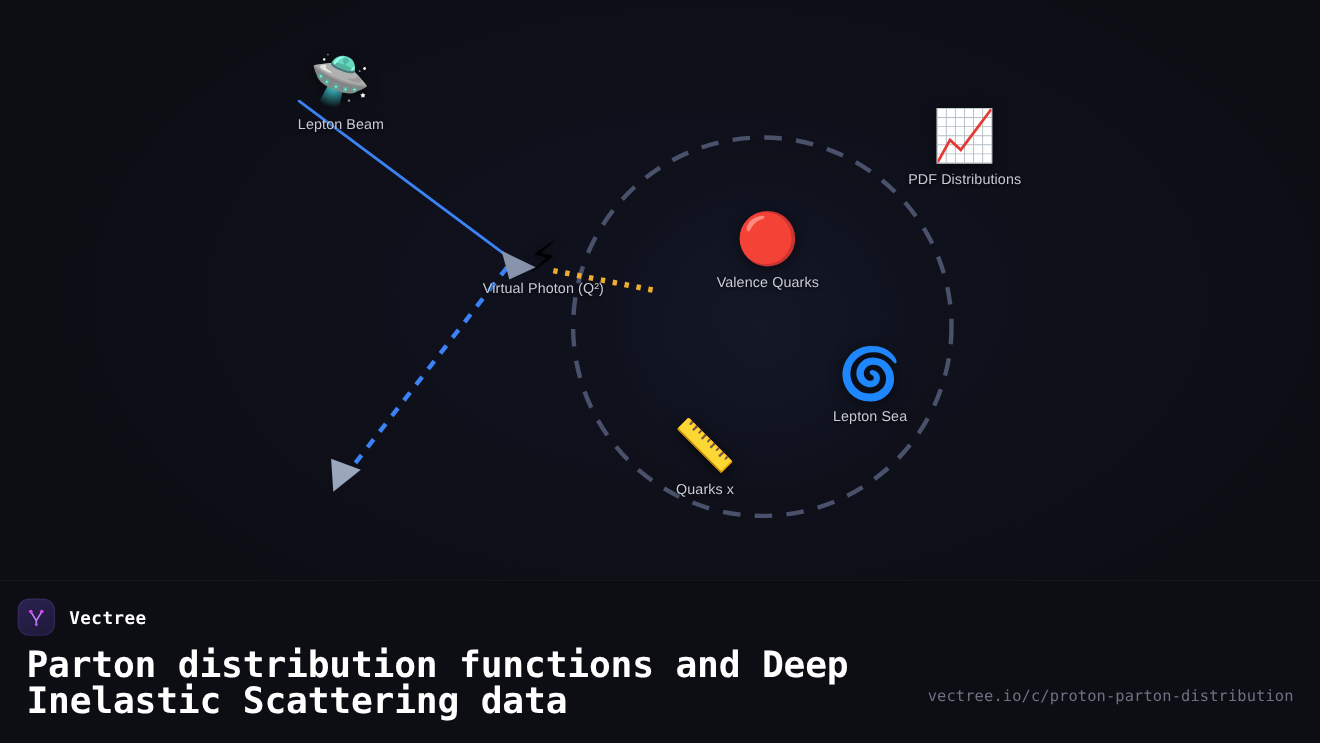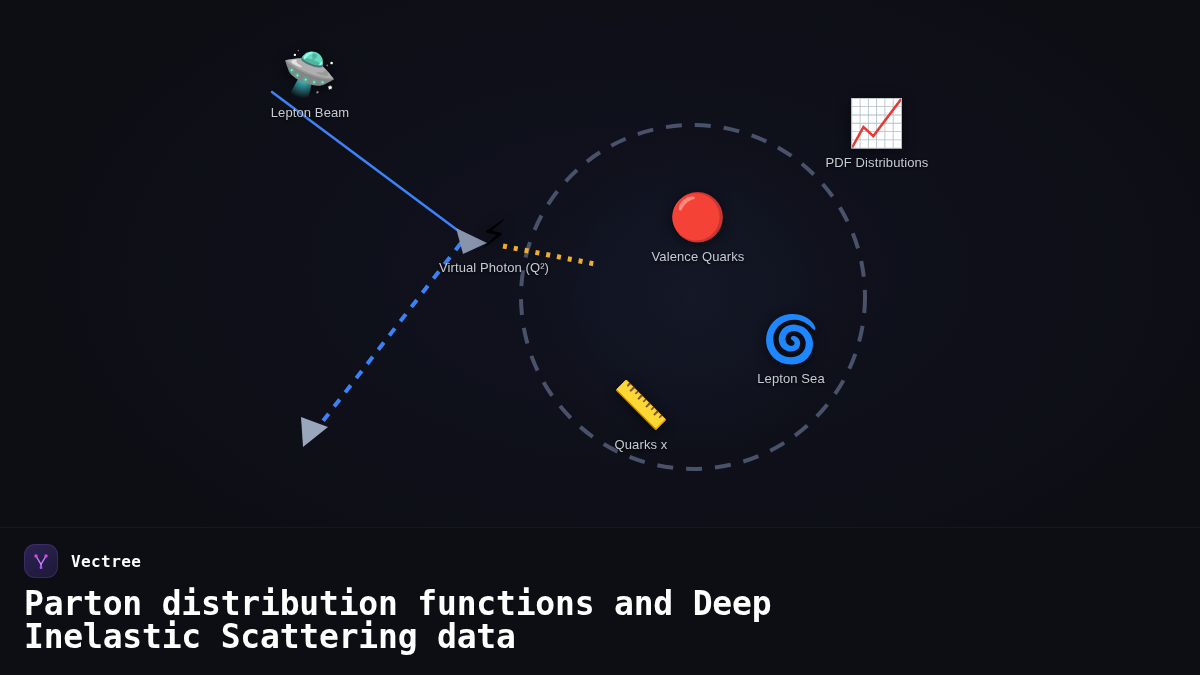--- a/index.html
+++ b/index.html
@@ -62,21 +62,21 @@
     white-space: nowrap;
     text-shadow: 0 1px 3px rgba(0,0,0,.85);
   }
 
   
   #node-lepton-beam  { left: 310px; top: 52px;  }
   #node-lepton-beam .node-glyph { font-size: 44px; }
 
   #node-virtual-photon { left: 494px; top: 214px; }
   #node-virtual-photon .node-glyph { font-size: 40px; }
-  #node-virtual-photon .node-label { margin-top: 6px; }
+  #node-virtual-photon .node-label { margin-top: 0; }
 
   #node-valence-quarks { left: 698px; top: 194px; }
   #node-valence-quarks .node-glyph { font-size: 46px; }
 
   #node-gluon-sea { left: 791px; top: 316px; }
   #node-gluon-sea .node-glyph { font-size: 46px; }
 
   #node-bjorken-x { left: 641px; top: 382px; }
   #node-bjorken-x .node-glyph { font-size: 46px; }
 
@@ -88,21 +88,21 @@
     position: absolute;
     left: 0; top: 527px;
     width: 1200px;
     height: 148px;
     border-top: 1px solid rgba(255,255,255,.045);
     background: #0d0e14;
   }
 
   #brand-row {
     position: absolute;
-    left: 24px; top: 16px;
+    left: 16px; top: 16px;
     display: flex;
     align-items: center;
     gap: 13px;
   }
 
   #brand-logo {
     width: 34px; height: 34px;
     border-radius: 11px;
     background: linear-gradient(150deg, #2b2350 0%, #241d44 55%, #1d1838 100%);
     display: flex;
@@ -214,14 +214,15 @@
         <circle cx="18" cy="6" r="2" fill="#d946ef"></circle>
         <circle cx="12" cy="20" r="1.7" fill="#a855f7"></circle>
       </svg>
     </div>
     <div id="brand-name">Vectree</div>
   </div>
 
   <div id="page-title">Parton distribution functions and Deep
 Inelastic Scattering data</div>
 
+  <div id="footer-url">vectree.io/c/proton-parton-distribution</div>
 
 </div>
 
 </body></html>

